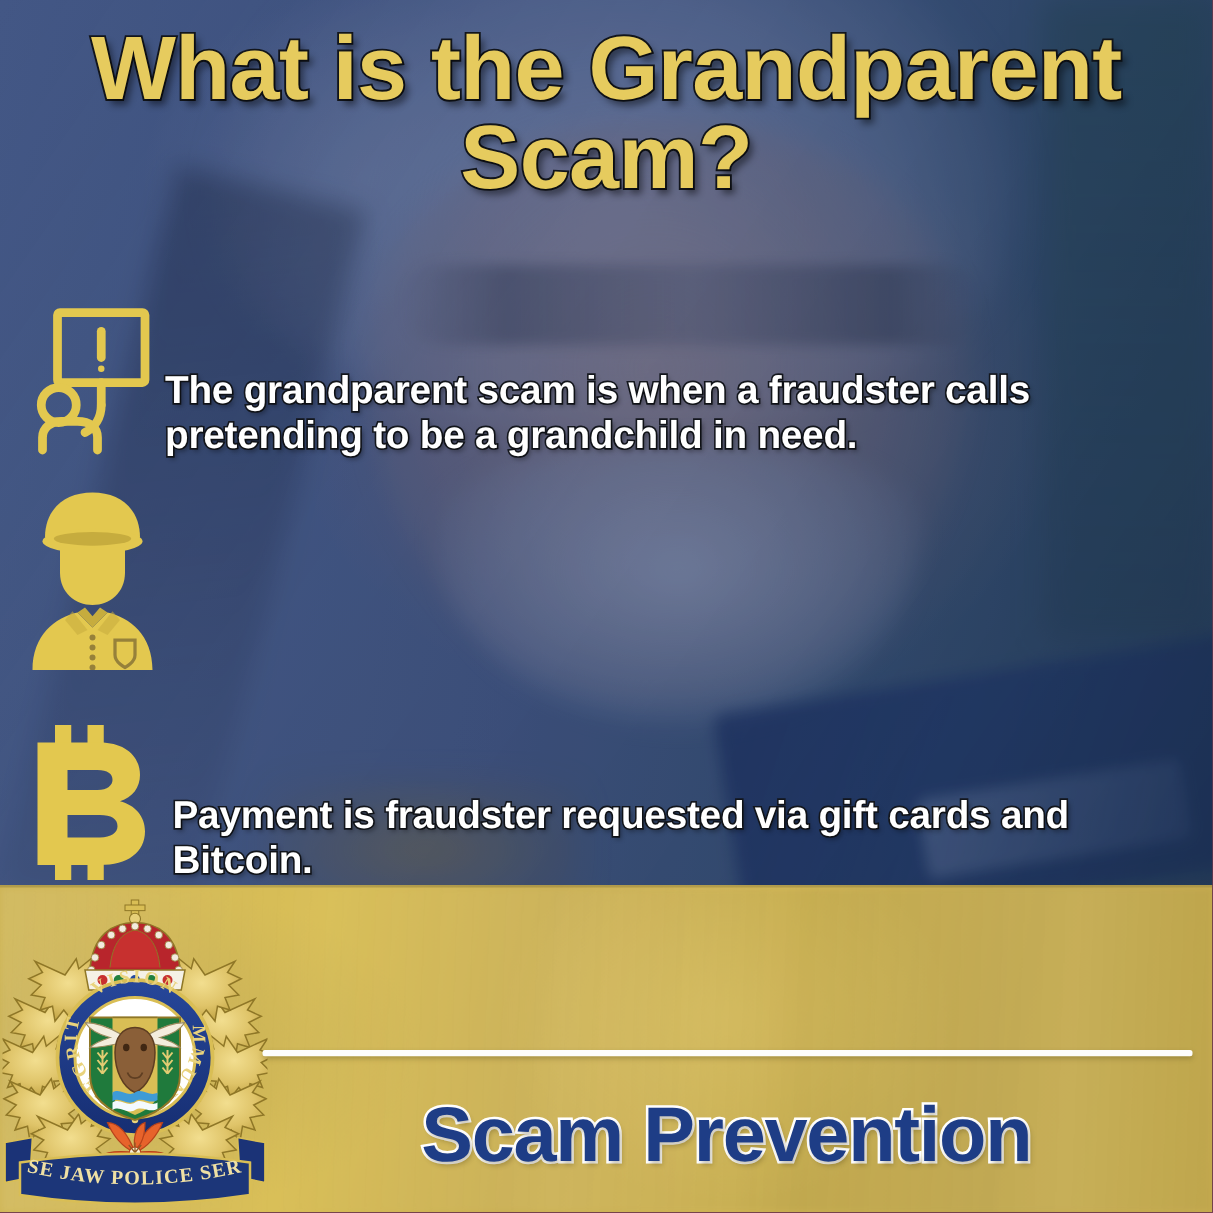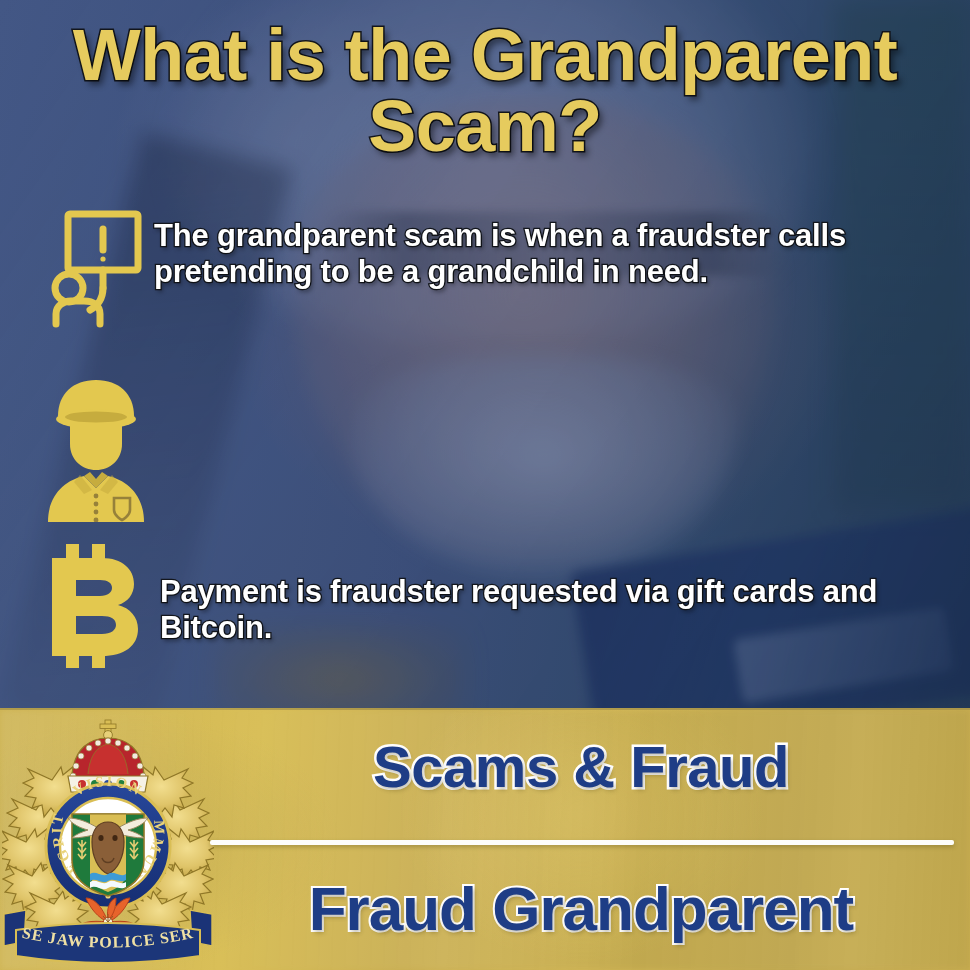--- a/index.html
+++ b/index.html
@@ -75,21 +75,21 @@
     letter-spacing:-.5px;
     color:#e6cb5e;
     padding:0 22px;
     -webkit-text-stroke:3px #13161c;
     paint-order:stroke fill;
     text-shadow:4px 5px 6px rgba(0,0,0,.45);
   }
 
   
   .rows{position:absolute;left:0;right:0;top:196px;}
-  .row{position:relative;display:flex;align-items:flex-start;min-height:170px;padding-left:16px;margin-left:22px;}
+  .row{position:relative;display:flex;align-items:flex-end;min-height:170px;padding-left:16px;}
   .ico{width:116px;flex:0 0 116px;display:flex;align-items:flex-start;justify-content:center;padding-top:6px;}
   .ico svg{display:block;}
   .rowtext{
     flex:1;
     color:#ffffff;
     font-size:31px;
     line-height:1.16;
     font-weight:700;
     font-stretch:condensed;
     letter-spacing:-.2px;
@@ -358,19 +358,18 @@
           <path d="M210 200 L188 196 L190 228 L210 232 Z" fill="#1B3377" stroke="#D9BE55" stroke-width="1.4"></path>
           <path d="M14 216 Q106 202 198 216 L198 242 Q106 256 14 242 Z" fill="#1C3679" stroke="#D9BE55" stroke-width="2"></path>
           <text font-family="'Liberation Serif', serif" font-size="16" font-weight="700" letter-spacing="1" fill="#EFE0A4">
             <textPath href="#ribbonPath" startOffset="50%" text-anchor="middle">MOOSE JAW POLICE SERVICE</textPath>
           </text>
         </g>
       </svg>
     </div>
 
     <div class="btexts">
-      <div class="bline1">Scams &amp; Fraud</div>
       <div class="divider"></div>
-      <div class="bline2">Fraud Grandparent</div>
+      <div class="bline2">Scam Prevention</div>
     </div>
   </div>
 
 </div>
 
 </body></html>

